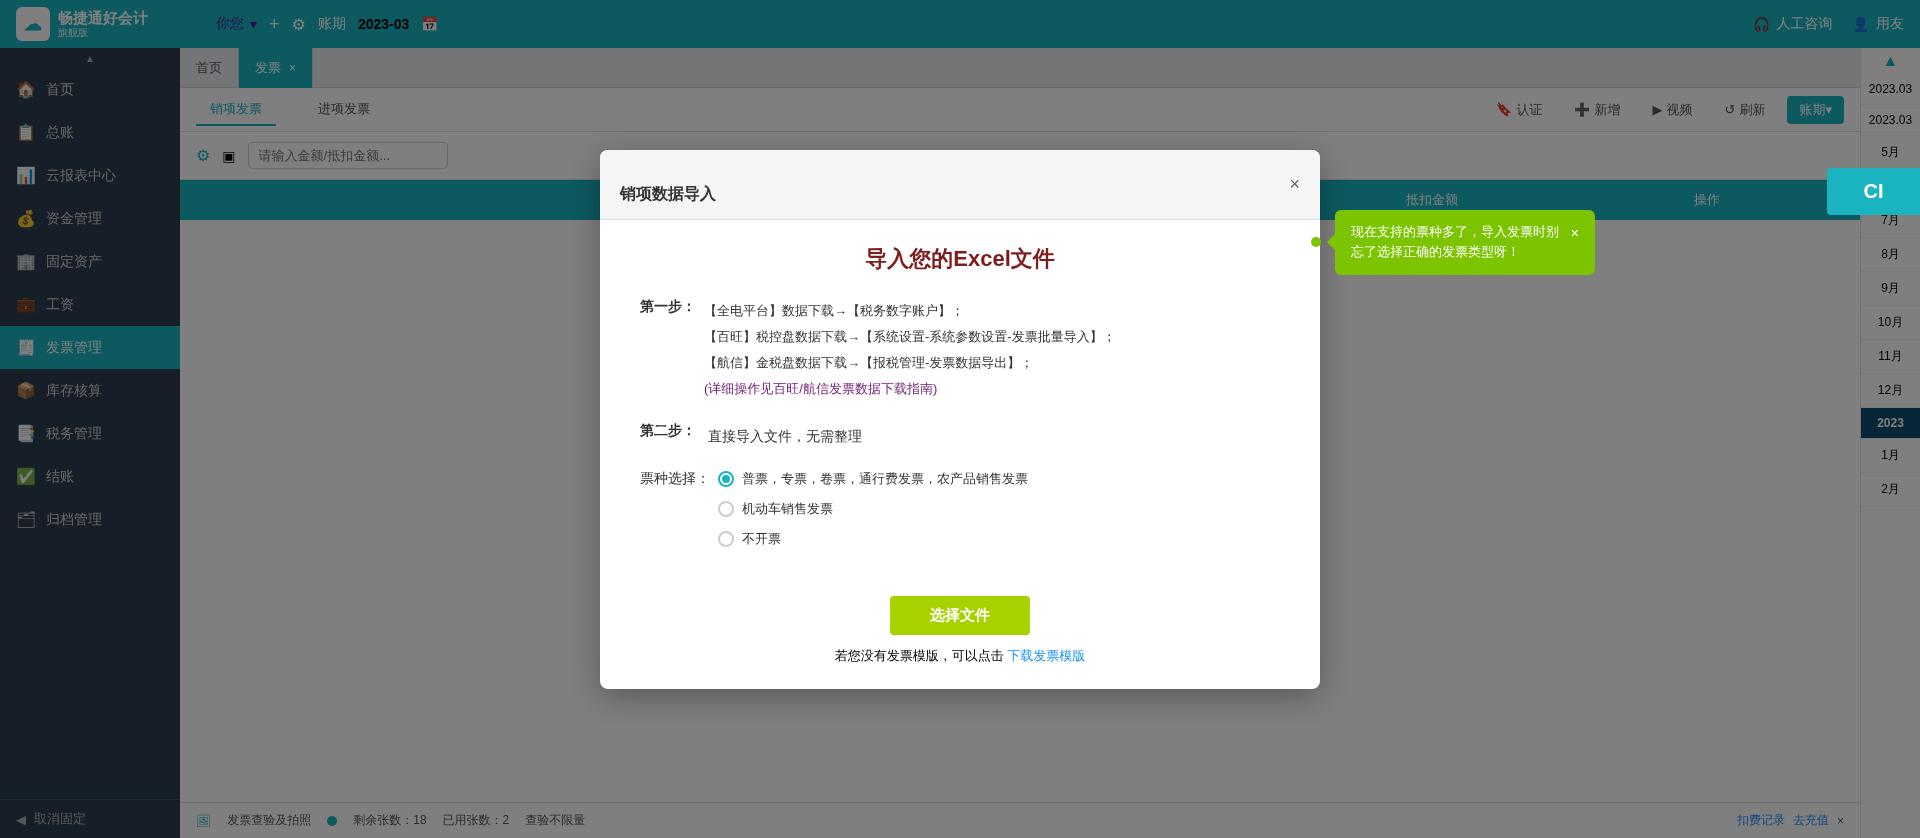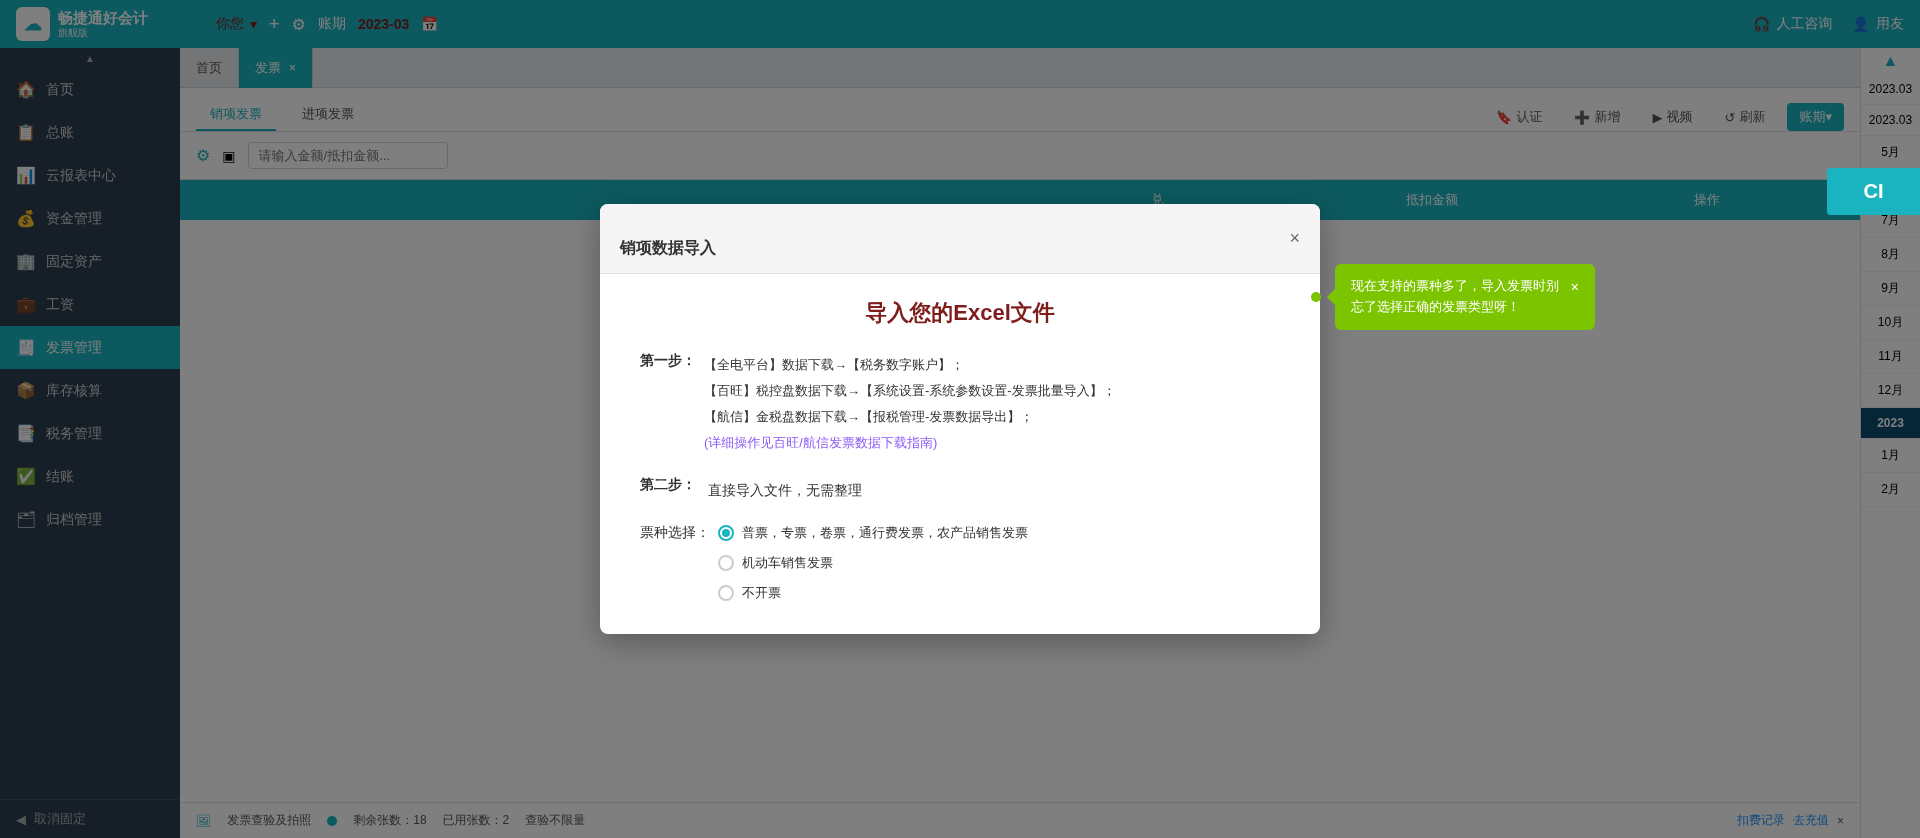--- a/index.html
+++ b/index.html
@@ -35,24 +35,24 @@
     .logo-sub { font-size: 10px; font-weight: normal; opacity: 0.9; }
     .topbar-center {
       flex: 1;
       display: flex;
       align-items: center;
       gap: 12px;
       padding-left: 20px;
     }
     .account-selector {
       display: flex; align-items: center; gap: 6px;
-      color: #7f1d1d; font-size: 14px; cursor: pointer;
+      color: #4c1d95; font-size: 14px; cursor: pointer;
     }
     .period-label { color: white; font-size: 14px; }
-    .period-value { color: #7f1d1d; font-size: 14px; font-weight: bold; }
+    .period-value { color: #000000; font-size: 14px; font-weight: bold; }
     .topbar-right {
       display: flex; align-items: center; gap: 20px;
       color: white; font-size: 14px;
     }
     .support-btn { display: flex; align-items: center; gap: 6px; cursor: pointer; }
     .user-btn { display: flex; align-items: center; gap: 6px; cursor: pointer; }
 
     
     .main-layout {
       display: flex;
@@ -126,23 +126,23 @@
       background: #1ab3c0;
       color: white;
     }
     .tab-close { font-size: 12px; cursor: pointer; }
 
     
     .toolbar {
       height: 44px;
       background: white;
       display: flex;
-      align-items: flex-end;
+      align-items: center;
       padding: 0 16px;
-      gap: 12px;
+      gap: 28px;
       border-bottom: 1px solid #e0e0e0;
     }
     .toolbar-tab {
       padding: 6px 14px;
       cursor: pointer;
       font-size: 13px;
       color: #555;
       border-bottom: 2px solid transparent;
     }
     .toolbar-tab.active {
@@ -248,21 +248,21 @@
       font-weight: bold;
       color: #333;
       margin-bottom: 8px;
     }
     .step-content {
       font-size: 13px;
       color: #333;
       line-height: 2;
       padding-left: 64px;
     }
-    .step-link { color: #8b5cf6; cursor: pointer; text-decoration: none; }
+    .step-link { color: #701a75; cursor: pointer; text-decoration: none; }
     .ticket-section { margin-bottom: 8px; }
     .ticket-label {
       font-size: 14px;
       color: #333;
       margin-bottom: 10px;
     }
     .radio-group { display: flex; flex-direction: column; gap: 12px; padding-left: 64px; }
     .radio-item { display: flex; align-items: center; gap: 8px; font-size: 13px; color: #333; cursor: pointer; }
     .radio-circle {
       width: 16px; height: 16px;
@@ -627,17 +627,24 @@
             </div>
             <div class="radio-item">
               <div class="radio-circle"></div>
               <span>不开票</span>
             </div>
           </div>
         </div>
       </div>
     </div>
 
+    <div class="modal-footer">
+      <button class="select-file-btn">选择文件</button>
+      <div>
+        <span>若您没有发票模版，可以点击</span>
+        <a class="download-link">下载发票模版</a>
+      </div>
+    </div>
 
   </div>
 </div>
 
 <div class="ci-badge">CI</div>
 
 </body></html>

